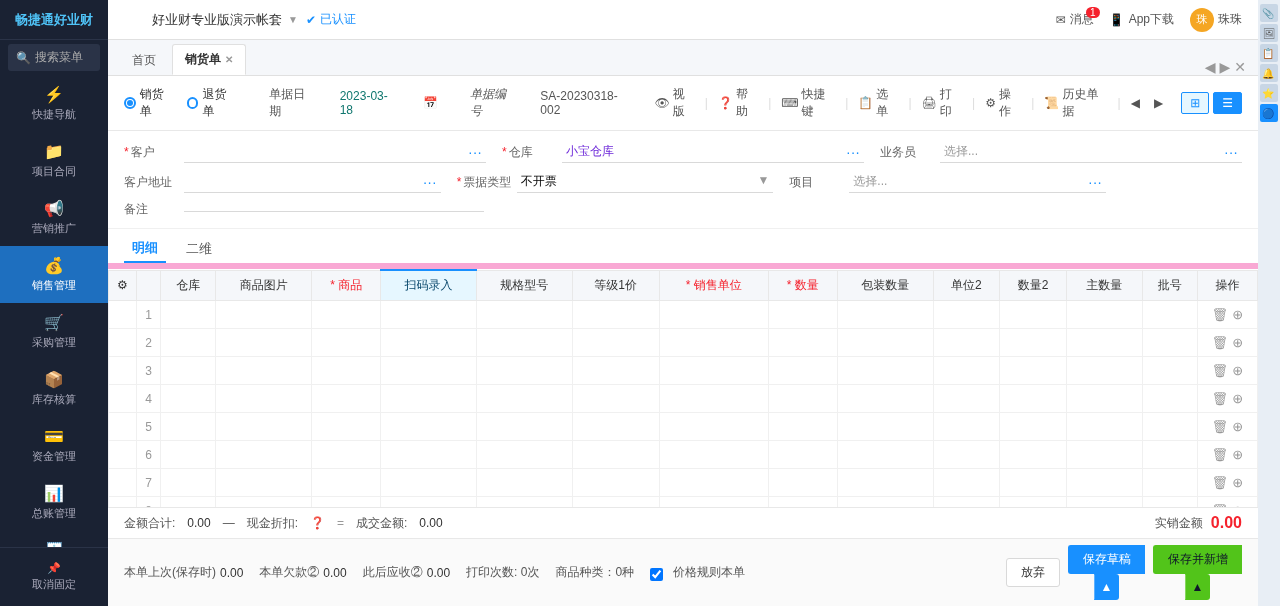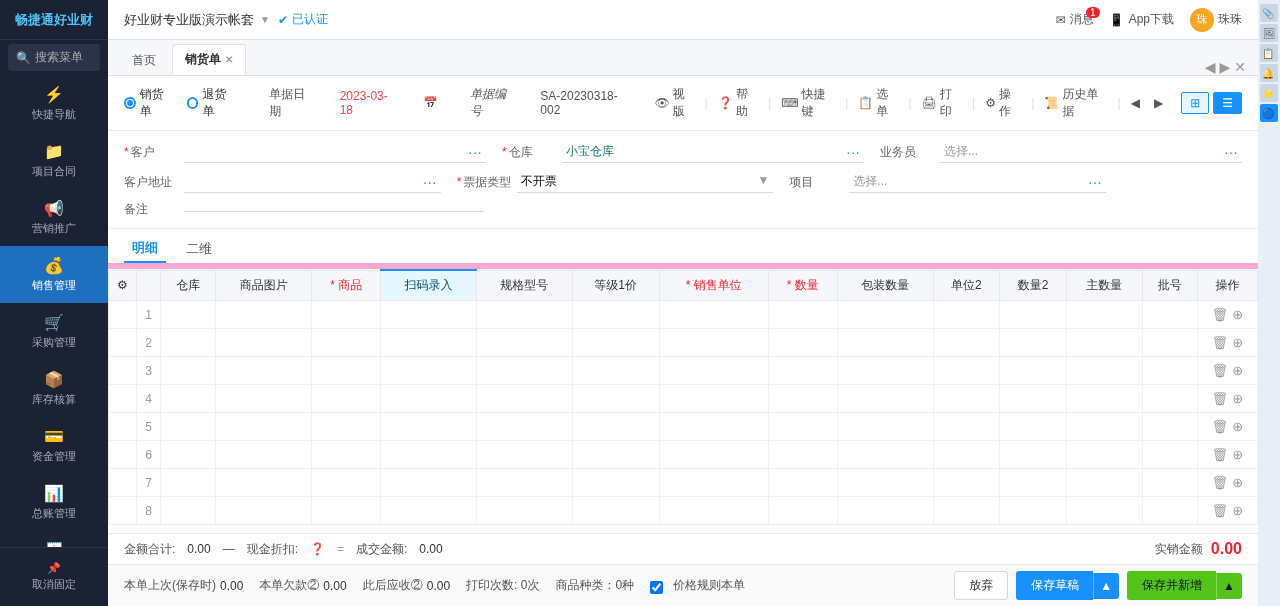--- a/index.html
+++ b/index.html
@@ -16,21 +16,21 @@
     .sidebar-nav-item .icon { font-size: 16px; }
     .sidebar-bottom { padding: 8px 0; border-top: 1px solid #2a3347; }
     .sidebar-bottom-item { padding: 6px 0; display: flex; flex-direction: column; align-items: center; cursor: pointer; color: #aab; font-size: 11px; gap: 2px; }
 
     
     .main { flex: 1; display: flex; flex-direction: column; height: 606px; overflow: hidden; }
 
     
     .top-header { height: 40px; background: #fff; border-bottom: 1px solid #e0e0e0; display: flex; align-items: center; justify-content: space-between; padding: 0 16px; }
     .top-header-left { display: flex; align-items: center; gap: 8px; }
-    .company-select { display: flex; align-items: center; gap: 6px; font-size: 13px; color: #333; cursor: pointer; }
+    .company-select { display: flex; align-items: center; gap: 6px; font-size: 13px; color: #333; cursor: pointer; margin-left: 28px; }
     .company-select .arrow { color: #999; font-size: 10px; }
     .certified { display: flex; align-items: center; gap: 4px; color: #1890ff; font-size: 12px; }
     .top-header-right { display: flex; align-items: center; gap: 16px; }
     .header-icon-item { display: flex; align-items: center; gap: 4px; cursor: pointer; color: #555; font-size: 12px; position: relative; }
     .badge { background: #f5222d; color: #fff; border-radius: 8px; padding: 0 4px; font-size: 10px; position: absolute; top: -4px; right: -6px; min-width: 14px; text-align: center; }
     .avatar { width: 24px; height: 24px; background: #f5a623; border-radius: 50%; display: flex; align-items: center; justify-content: center; color: #fff; font-size: 11px; }
 
     
     .tab-bar { height: 36px; background: #f5f7fa; border-bottom: 1px solid #e0e0e0; display: flex; align-items: flex-end; padding: 0 12px; gap: 4px; }
     .tab-item { padding: 6px 12px; font-size: 12px; cursor: pointer; color: #555; border-radius: 3px 3px 0 0; }
@@ -52,21 +52,21 @@
     .toolbar-btn { display: flex; align-items: center; gap: 3px; cursor: pointer; color: #555; font-size: 12px; padding: 2px 4px; }
 
     
     .form-fields { padding: 10px 16px; display: flex; flex-direction: column; gap: 8px; border-bottom: 1px solid #f0f0f0; }
     .form-row { display: flex; align-items: center; gap: 16px; }
     .form-group { display: flex; align-items: center; flex: 1; }
     .form-label { color: #666; font-size: 12px; min-width: 60px; white-space: nowrap; }
     .form-label.required::before { content: '*'; color: #f5222d; margin-right: 2px; }
     .form-input-wrap { flex: 1; display: flex; align-items: center; border-bottom: 1px solid #d9d9d9; padding: 2px 4px; min-width: 120px; }
     .form-input-wrap .dots { color: #1890ff; cursor: pointer; margin-left: auto; font-size: 14px; }
-    .form-input-text { color: #0f766e; font-size: 12px; flex: 1; }
+    .form-input-text { color: #6d28d9; font-size: 12px; flex: 1; }
     .form-select-wrap { flex: 1; display: flex; align-items: center; border-bottom: 1px solid #d9d9d9; padding: 2px 4px; }
 
     
     .detail-tabs { display: flex; align-items: center; padding: 6px 16px 0; border-bottom: 6px solid #f9a8d4; gap: 12px; }
     .detail-tab { padding: 4px 8px; font-size: 13px; cursor: pointer; color: #555; }
     .detail-tab.active { color: #1890ff; border-bottom: 2px solid #1890ff; font-weight: bold; }
 
     
     .table-wrap { flex: 1; overflow: auto; position: relative; }
     table { width: 100%; border-collapse: collapse; font-size: 12px; }
@@ -83,21 +83,21 @@
     .eq-sign { color: #999; }
 
     
     .footer { padding: 6px 16px; background: #fafafa; border-top: 1px solid #e8e8e8; display: flex; align-items: center; justify-content: space-between; }
     .footer-left { display: flex; align-items: center; gap: 16px; font-size: 12px; color: #555; }
     .footer-item { display: flex; align-items: center; gap: 4px; }
     .footer-right { display: flex; align-items: center; gap: 8px; }
     .btn { padding: 5px 14px; border-radius: 3px; border: 1px solid #d9d9d9; background: #fff; cursor: pointer; font-size: 12px; color: #333; }
     .btn-primary { background: #1890ff; color: #fff; border-color: #1890ff; }
     .btn-success { background: #52c41a; color: #0f172a; border-color: #52c41a; }
-    .btn-split { display: flex; align-items: center; }
+    .btn-split { display: flex; align-items: center; flex-direction: column; }
     .btn-split .main-btn { border-radius: 3px 0 0 3px; border-right: none; }
     .btn-split .arrow-btn { border-radius: 0 3px 3px 0; padding: 5px 6px; border-left: 1px solid rgba(255,255,255,0.3); }
     .realamt-val { font-size: 16px; color: #f5222d; font-weight: bold; }
 
     
     .right-tools { width: 22px; background: #e8eef5; display: flex; flex-direction: column; align-items: center; padding: 4px 0; gap: 2px; }
     .right-tool-btn { width: 18px; height: 18px; background: #c8d6e5; border-radius: 2px; display: flex; align-items: center; justify-content: center; cursor: pointer; font-size: 10px; color: #555; }
     .right-tool-btn.active { background: #1890ff; color: #fff; }
   </style>
 </head>
@@ -213,21 +213,21 @@
           <div class="radio-dot checked"></div>
           <span>销货单</span>
         </label>
         <label class="radio-item">
           <div class="radio-dot"></div>
           <span>退货单</span>
         </label>
       </div>
       <div class="doc-info" style="margin-left:16px;">
         <span>单据日期</span>
-        <span style="cursor:pointer; color:#ef4444;">2023-03-18</span>
+        <span style="cursor:pointer; color:#0f766e;">2023-03-18</span>
         <span style="color:#999; cursor:pointer;">📅</span>
         <span style="margin-left:8px;font-style:italic;">单据编号</span>
         <span>SA-20230318-002</span>
       </div>
       <div class="toolbar-right">
         <span class="toolbar-btn">
           <span>👁</span>
           <span>视版</span>
         </span>
         <span style="color:#ddd;">|</span>

